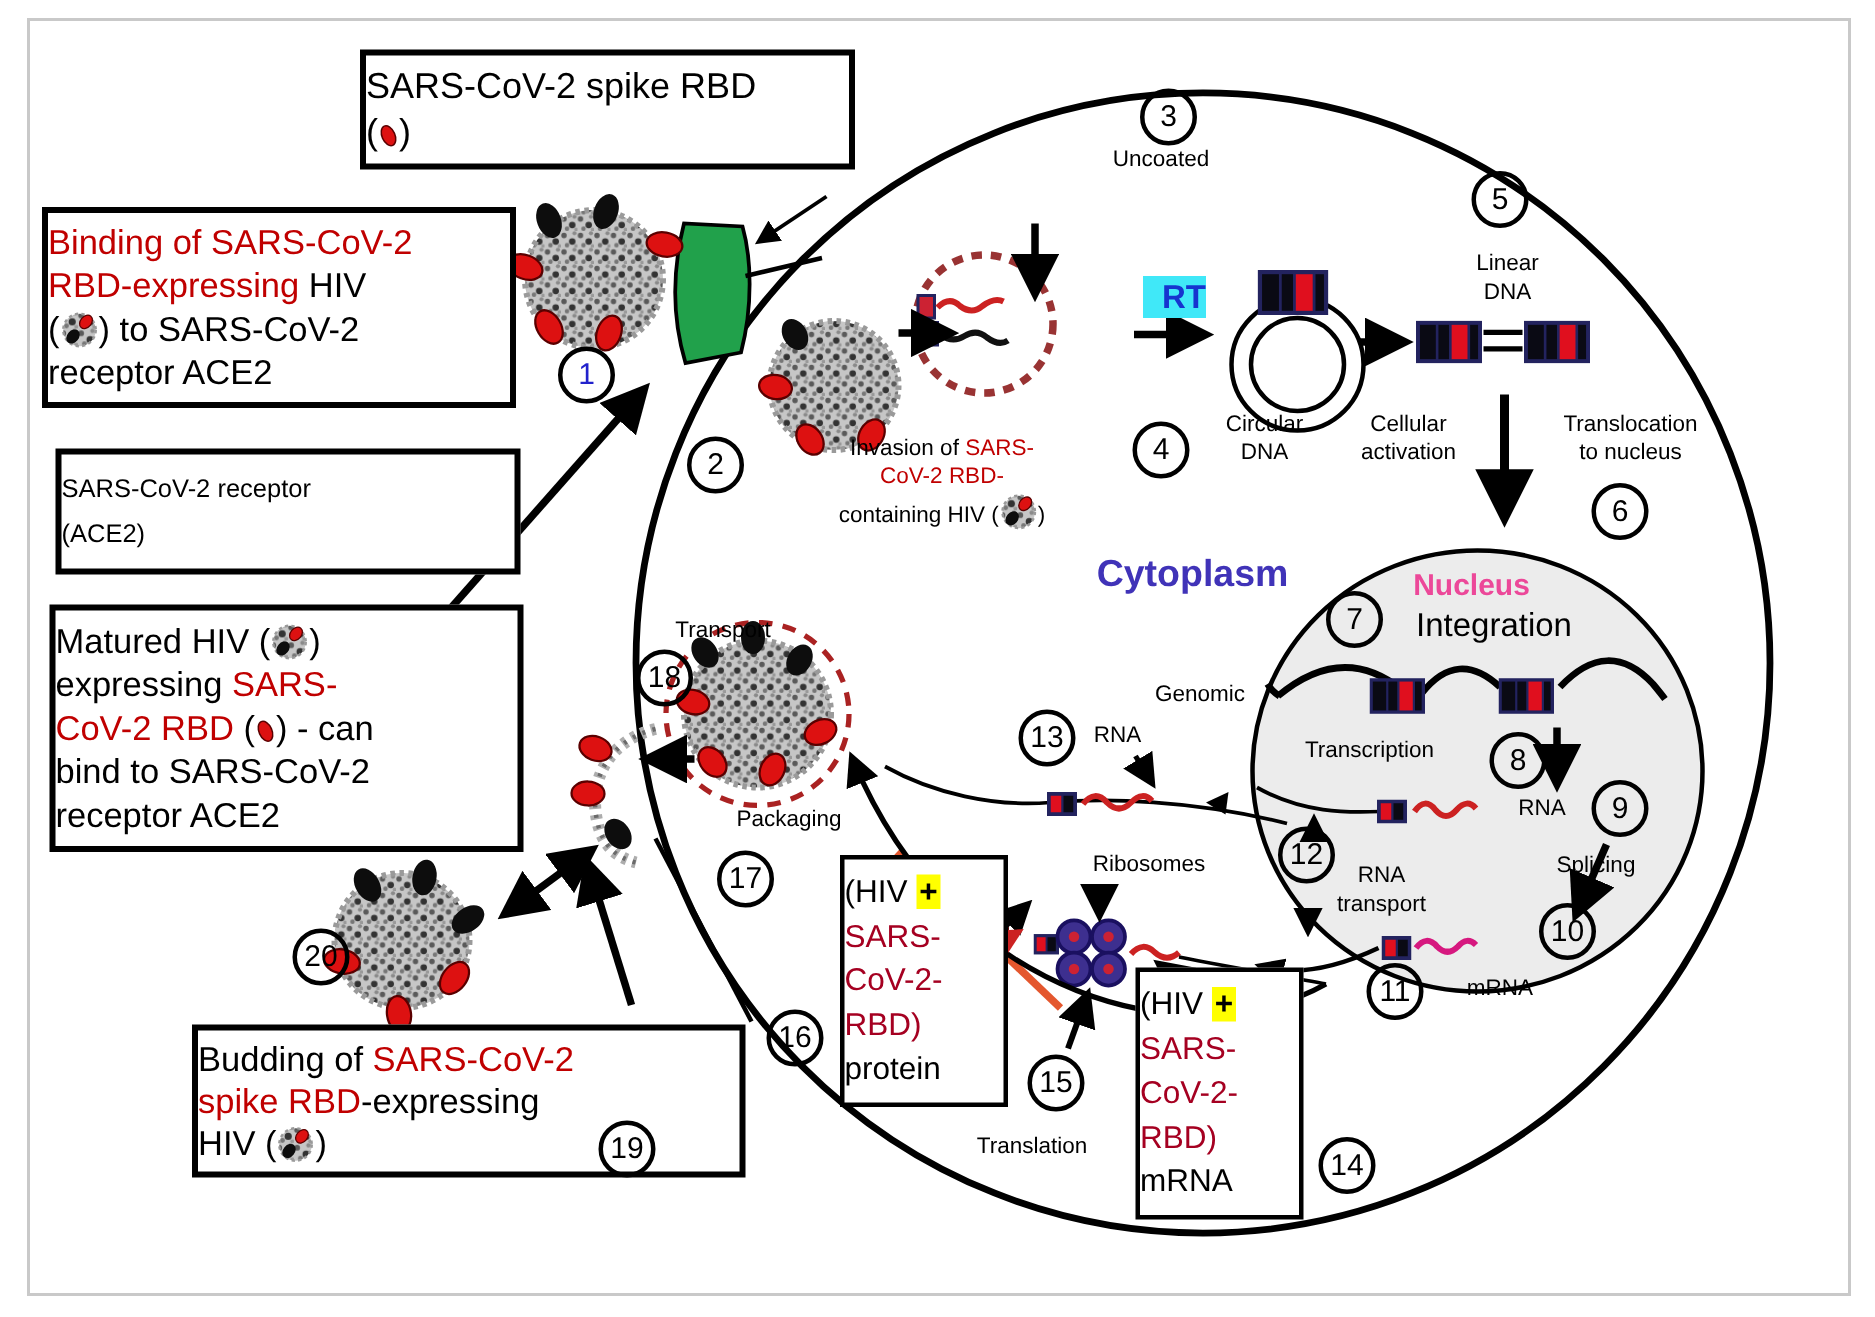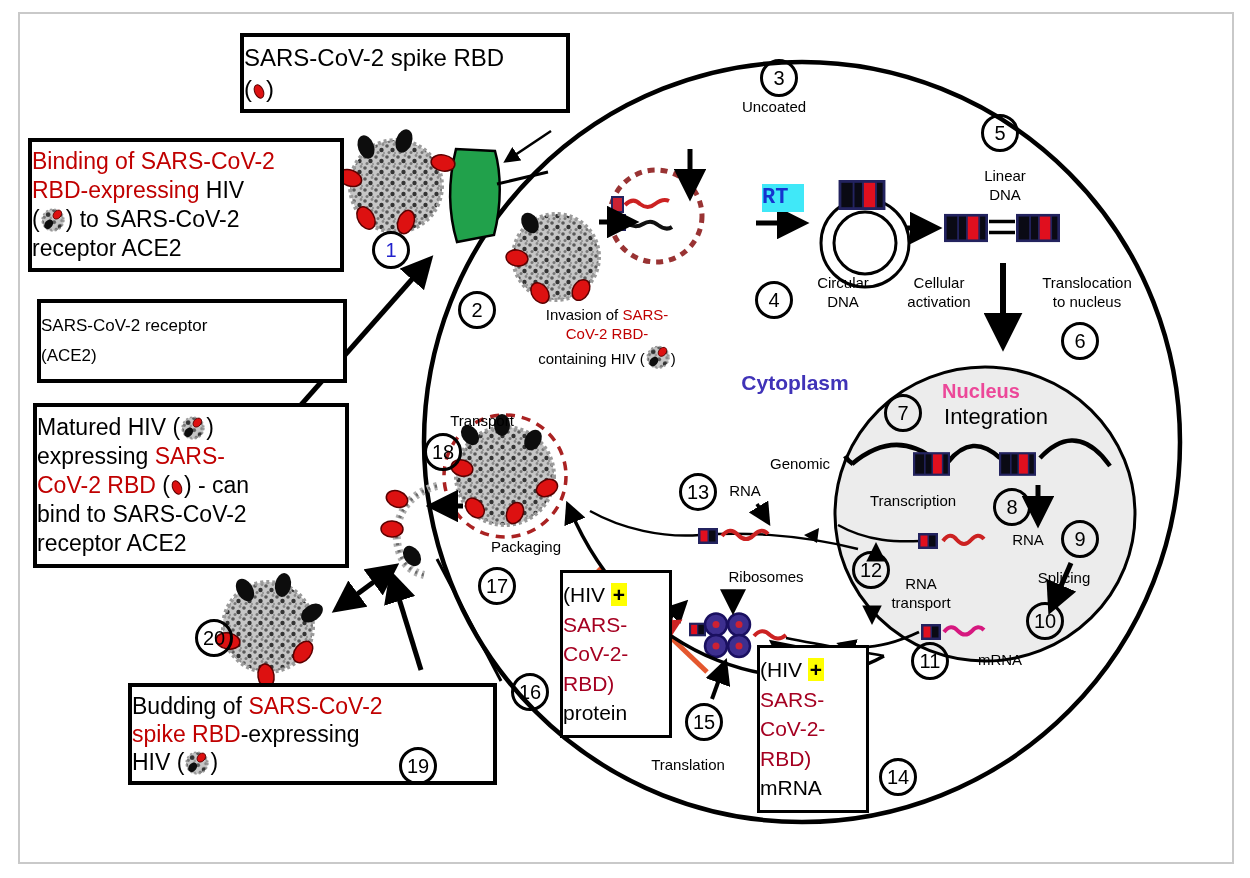--- a/index.html
+++ b/index.html
@@ -5,24 +5,24 @@
   html,body{margin:0;padding:0;background:#fff;font-family:"Liberation Sans",sans-serif;}
   #stage{position:relative;width:1250px;height:878px;background:#fff;overflow:hidden;}
   .frame{position:absolute;left:18px;top:12px;width:1212px;height:848px;border:2px solid #c9c9c9;z-index:0;}
   svg.layer{position:absolute;left:0;top:0;z-index:1;}
   .tbox{position:absolute;background:#fff;border:4px solid #000;text-align:left;z-index:3;color:#000;}
   .lbl{position:absolute;transform:translate(-50%,-50%);font-size:15px;color:#000;white-space:nowrap;z-index:4;text-align:center;line-height:1.25;}
   .step{position:absolute;width:32px;height:32px;border:3px solid #000;border-radius:50%;display:flex;align-items:center;justify-content:center;font-size:20px;color:#000;transform:translate(-50%,-50%);z-index:6;background:transparent;}
   .rd{color:#c00000;}
   .rd2{color:#a50021;}
   .blue-num{color:#2222cc;}
-  .big{font-weight:bold;font-size:21px;color:#4033b8;}
+  .big{font-weight:bold;font-size:25px;color:#4033b8;}
   .purp{font-weight:bold;font-size:20px;color:#ec4899;}
   .hl{background:#ffff00;font-weight:bold;padding:0 2px;}
-  .rt{position:absolute;left:762px;top:184px;width:42px;height:28px;background:#40e8f8;color:#1634cf;font-weight:bold;font-size:22px;text-align:left;line-height:28px;z-index:4;font-family:Liberation Mono, monospace;}
+  .rt{position:absolute;left:762px;top:184px;width:42px;height:28px;background:#40e8f8;color:#1634cf;font-weight:bold;font-size:22px;text-align:right;line-height:28px;z-index:4;}
   .vicon{width:26px;height:26px;vertical-align:-6px;}
   .oicon{width:14px;height:19px;vertical-align:-4px;}
   .b1{left:240px;top:33px;width:322px;font-size:24px;line-height:31px;padding:5px 0;}
   .b2{left:28px;top:138px;width:308px;font-size:23px;line-height:29px;padding:5px 0;}
   .b3{left:37px;top:299px;width:302px;font-size:17px;line-height:30px;padding:8px 0;}
   .b4{left:33px;top:403px;width:308px;font-size:23px;line-height:29px;padding:6px 0;}
   .b5{left:128px;top:683px;width:361px;font-size:23px;line-height:28px;padding:5px 0;}
   .b6{left:560px;top:570px;width:106px;font-size:21px;line-height:29.5px;padding:7px 0;border-width:3.5px;}
   .b7{left:757px;top:645px;width:106px;font-size:21px;line-height:29.5px;padding:7px 0;border-width:3.5px;}
 </style>
@@ -277,21 +277,21 @@
     <div><span>(HIV </span><span class="hl">+</span></div>
     <div><span class="rd2">SARS-</span></div>
     <div><span class="rd2">CoV-2-</span></div>
     <div><span class="rd2">RBD)</span></div>
     <div><span>mRNA</span></div>
   </div>
 
   <div class="lbl" style="left:774px;top:107px;"><span>Uncoated</span></div>
   <div class="rt"><span>RT</span></div>
 
-  <div class="lbl" style="left:607px;top:322px;margin-top:16px;">
+  <div class="lbl" style="left:628px;top:322px;">
     <div><span>Invasion of </span><span class="rd">SARS-</span></div>
     <div><span class="rd">CoV-2 RBD-</span></div>
     <div><span>containing HIV (</span><svg class="vicon">
           <use href="#sym-virus"></use>
         </svg><span>)</span></div>
   </div>
 
   <div class="lbl" style="left:843px;top:293px;">
     <div>Circular</div>
     <div>DNA</div>

